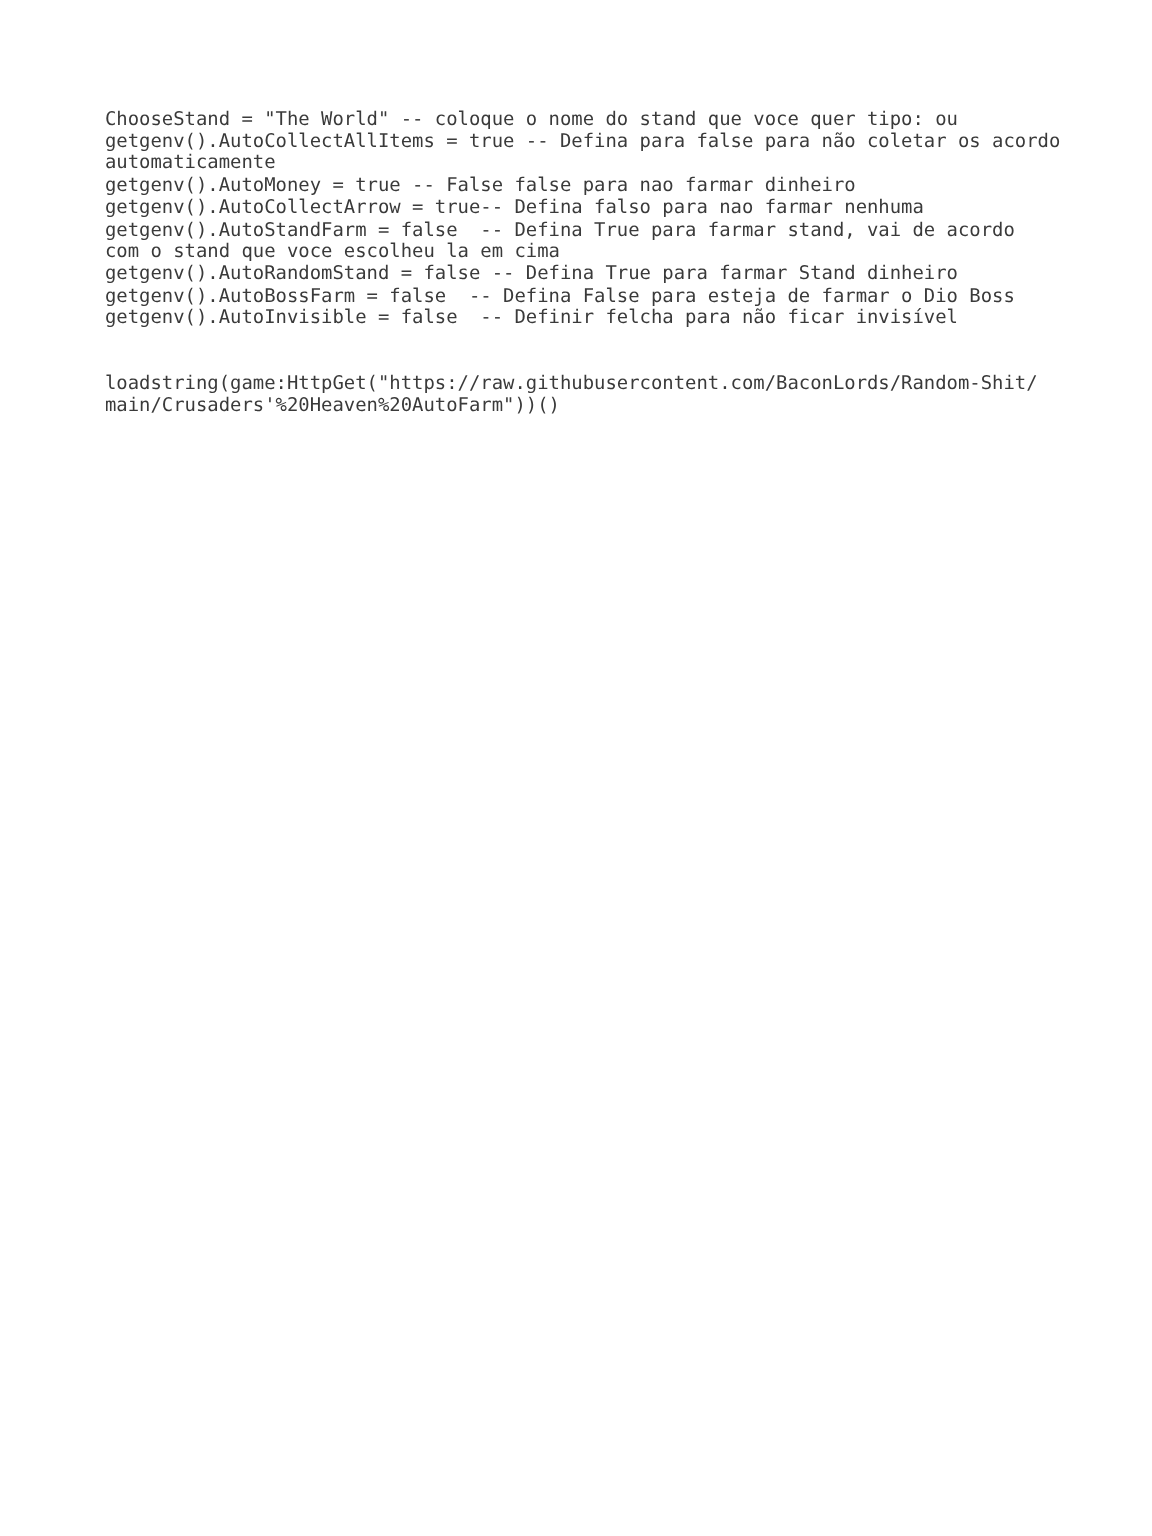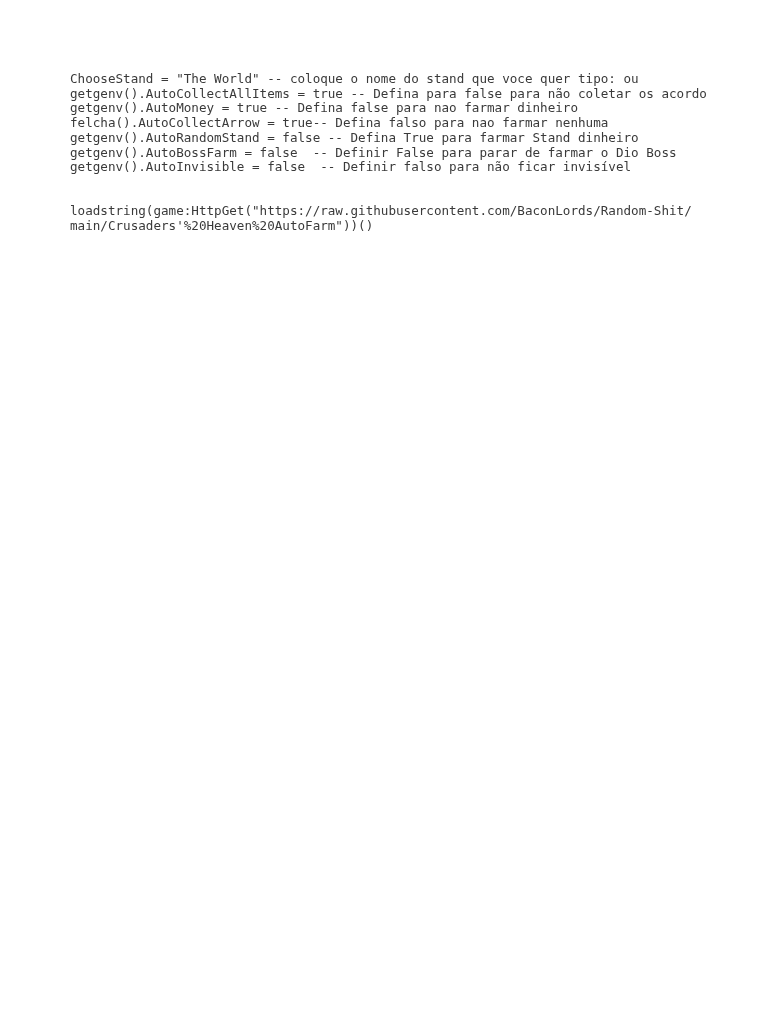--- a/index.html
+++ b/index.html
@@ -29,23 +29,26 @@
     min-height: 14.7px;
   }
 </style>
 </head>
 <body>
 
 <div class="page">
   <div class="code-block">
     <div class="code-line">ChooseStand = "The World" -- coloque o nome do stand que voce quer tipo: ou</div>
     <div class="code-line">getgenv().AutoCollectAllItems = true -- Defina para false para não coletar os acordo</div>
-    <div class="code-line">getgenv().AutoMoney = true -- Defina false para nao farmar dinheiro</div>
-    <div class="code-line">felcha().AutoCollectArrow = true-- Defina falso para nao farmar nenhuma</div>
+    <div class="code-line">automaticamente</div>
+    <div class="code-line">getgenv().AutoMoney = true -- False false para nao farmar dinheiro</div>
+    <div class="code-line">getgenv().AutoCollectArrow = true-- Defina falso para nao farmar nenhuma</div>
+    <div class="code-line">getgenv().AutoStandFarm = false  -- Defina True para farmar stand, vai de acordo</div>
+    <div class="code-line">com o stand que voce escolheu la em cima</div>
     <div class="code-line">getgenv().AutoRandomStand = false -- Defina True para farmar Stand dinheiro</div>
-    <div class="code-line">getgenv().AutoBossFarm = false  -- Definir False para parar de farmar o Dio Boss</div>
-    <div class="code-line">getgenv().AutoInvisible = false  -- Definir falso para não ficar invisível</div>
+    <div class="code-line">getgenv().AutoBossFarm = false  -- Defina False para esteja de farmar o Dio Boss</div>
+    <div class="code-line">getgenv().AutoInvisible = false  -- Definir felcha para não ficar invisível</div>
     <div class="code-line"></div>
     <div class="code-line"></div>
     <div class="code-line">loadstring(game:HttpGet("https://raw.githubusercontent.com/BaconLords/Random-Shit/</div>
     <div class="code-line">main/Crusaders'%20Heaven%20AutoFarm"))()</div>
   </div>
 </div>
 
 </body></html>

